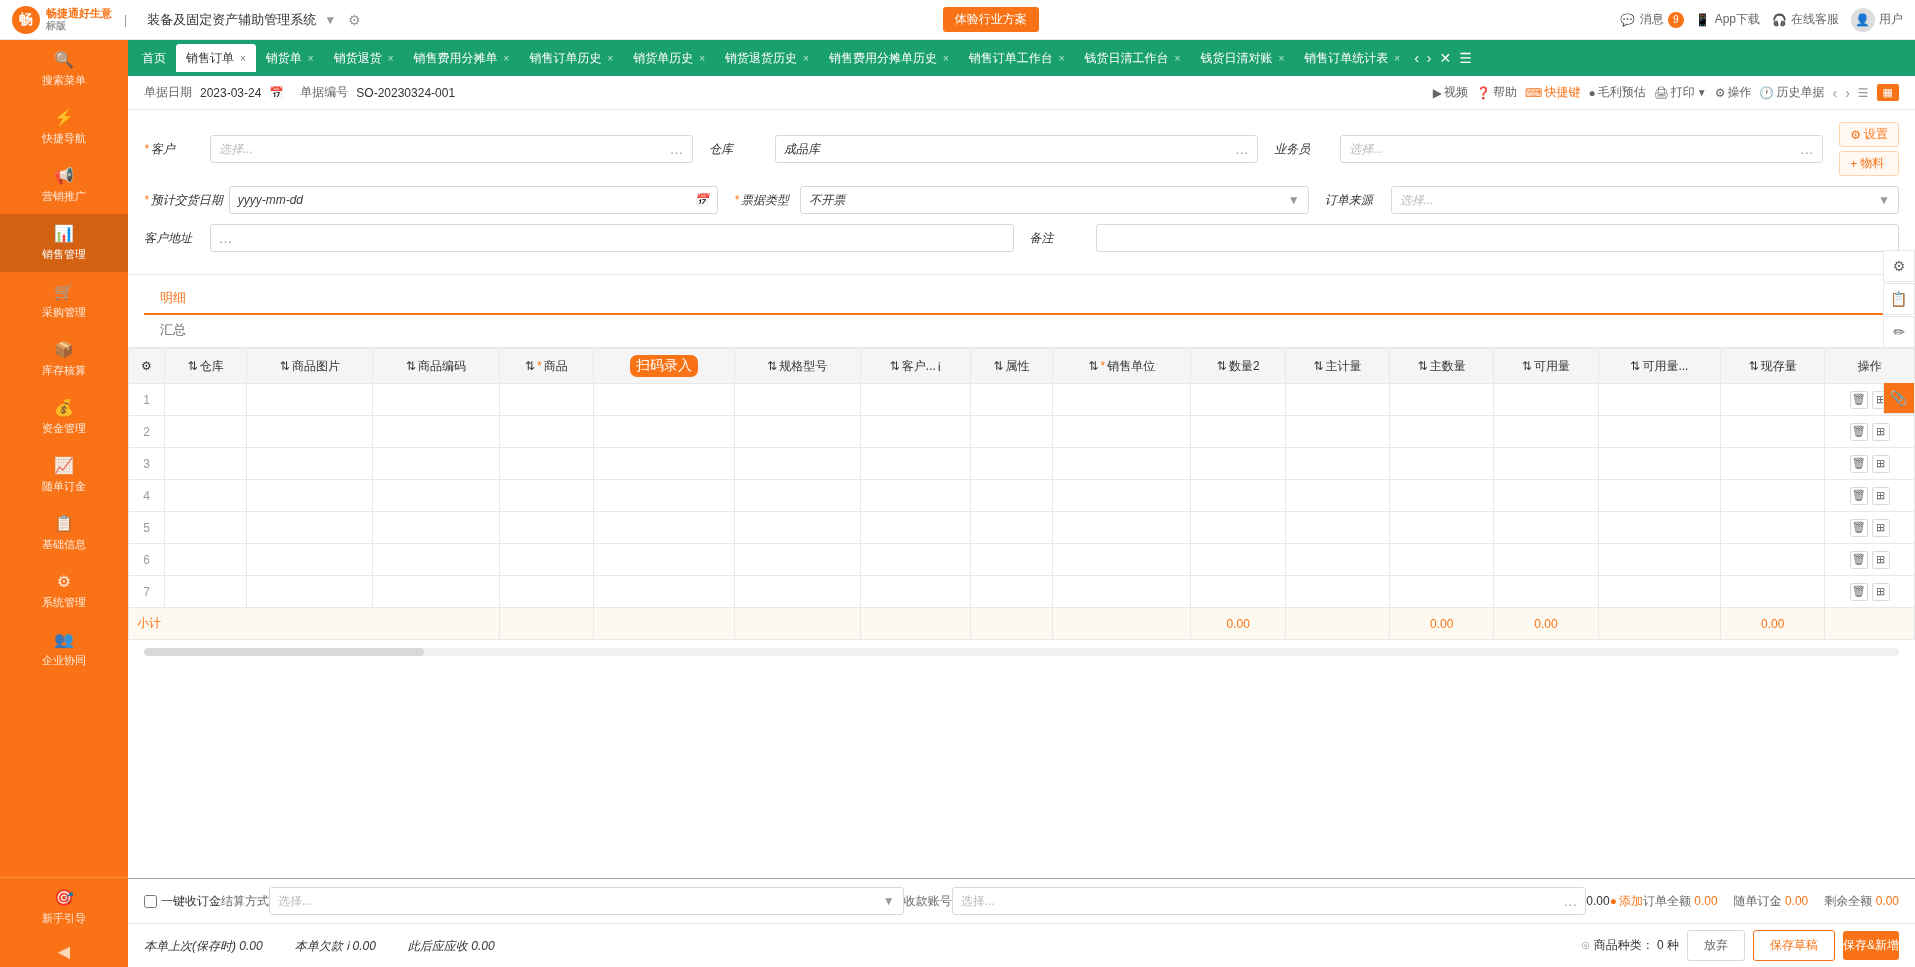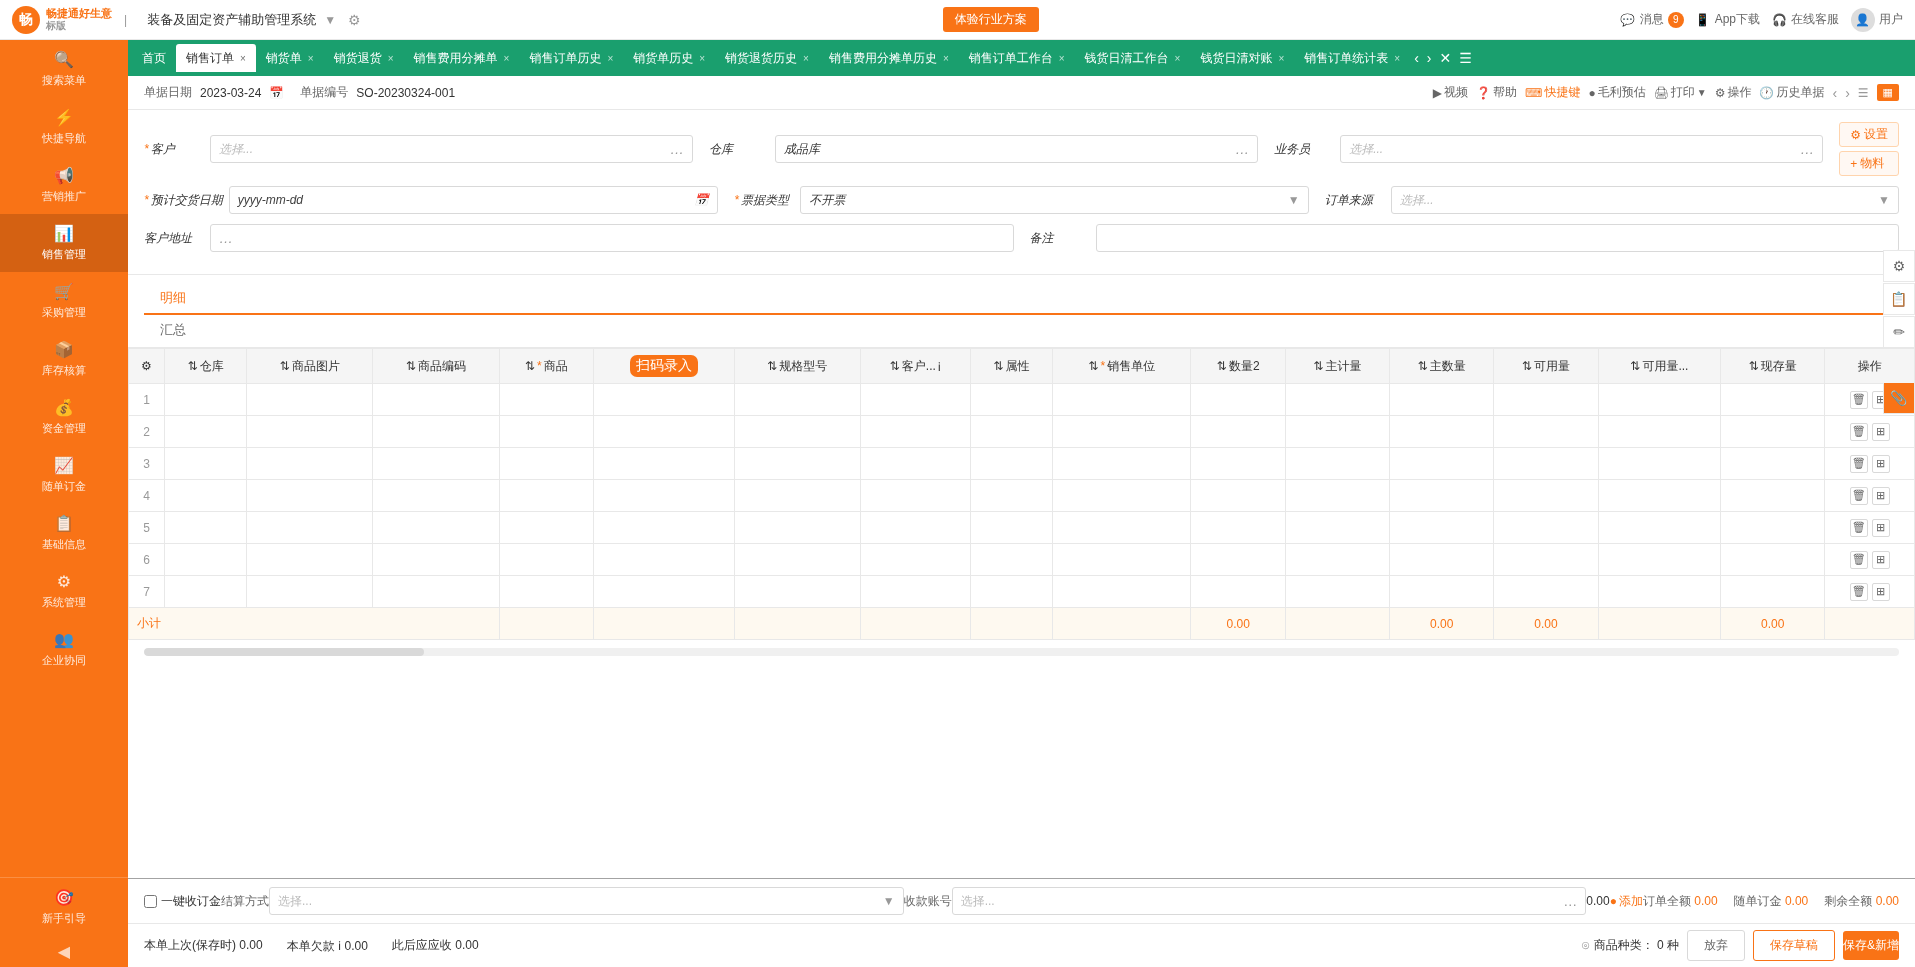--- a/index.html
+++ b/index.html
@@ -72,21 +72,21 @@
     .row-action-btn { background: none; border: 1px solid #d9d9d9; border-radius: 2px; width: 18px; height: 18px; display: flex; align-items: center; justify-content: center; cursor: pointer; font-size: 11px; color: #666; }
 
     
     .summary-row td { background: #fef9f0; font-weight: 500; color: #333; }
     .summary-row td.total-val { color: #f97316; }
     .bottom-info-item { font-size: 12px; color: #666; }
     .bottom-info-item span { color: #333; }
 
     
     .footer-bar { height: 44px; background: #fff; border-top: 1px solid #e8e8e8; display: flex; align-items: center; padding: 0 16px; justify-content: space-between; flex-shrink: 0; }
-    .footer-left { display: flex; align-items: flex-start; gap: 24px; font-size: 12px; color: #666; }
+    .footer-left { display: flex; align-items: flex-end; gap: 32px; font-size: 12px; color: #666; font-style: italic; }
     .order-summary { display: flex; gap: 16px; font-size: 12px; }
     .order-summary-item { color: #666; }
     .order-summary-item .val { color: #f97316; font-weight: 500; }
     .btn-discard { border: 1px solid #d9d9d9; background: #fff; color: #666; padding: 6px 16px; border-radius: 3px; cursor: pointer; font-size: 12px; }
     .btn-save-draft { border: 1px solid #f97316; background: #fff; color: #f97316; padding: 6px 16px; border-radius: 3px; cursor: pointer; font-size: 12px; }
     .btn-save-new { background: #f97316; color: #fff; border: none; padding: 6px 0; border-radius: 3px; cursor: pointer; font-size: 12px; }
     .right-float-btn { width: 32px; height: 32px; background: #fff; border: 1px solid #e8e8e8; display: flex; align-items: center; justify-content: center; cursor: pointer; font-size: 14px; color: #666; }
 
     
     .scroll-track { height: 8px; background: #f0f0f0; border-radius: 4px; margin: 4px 0; overflow: hidden; position: relative; }

